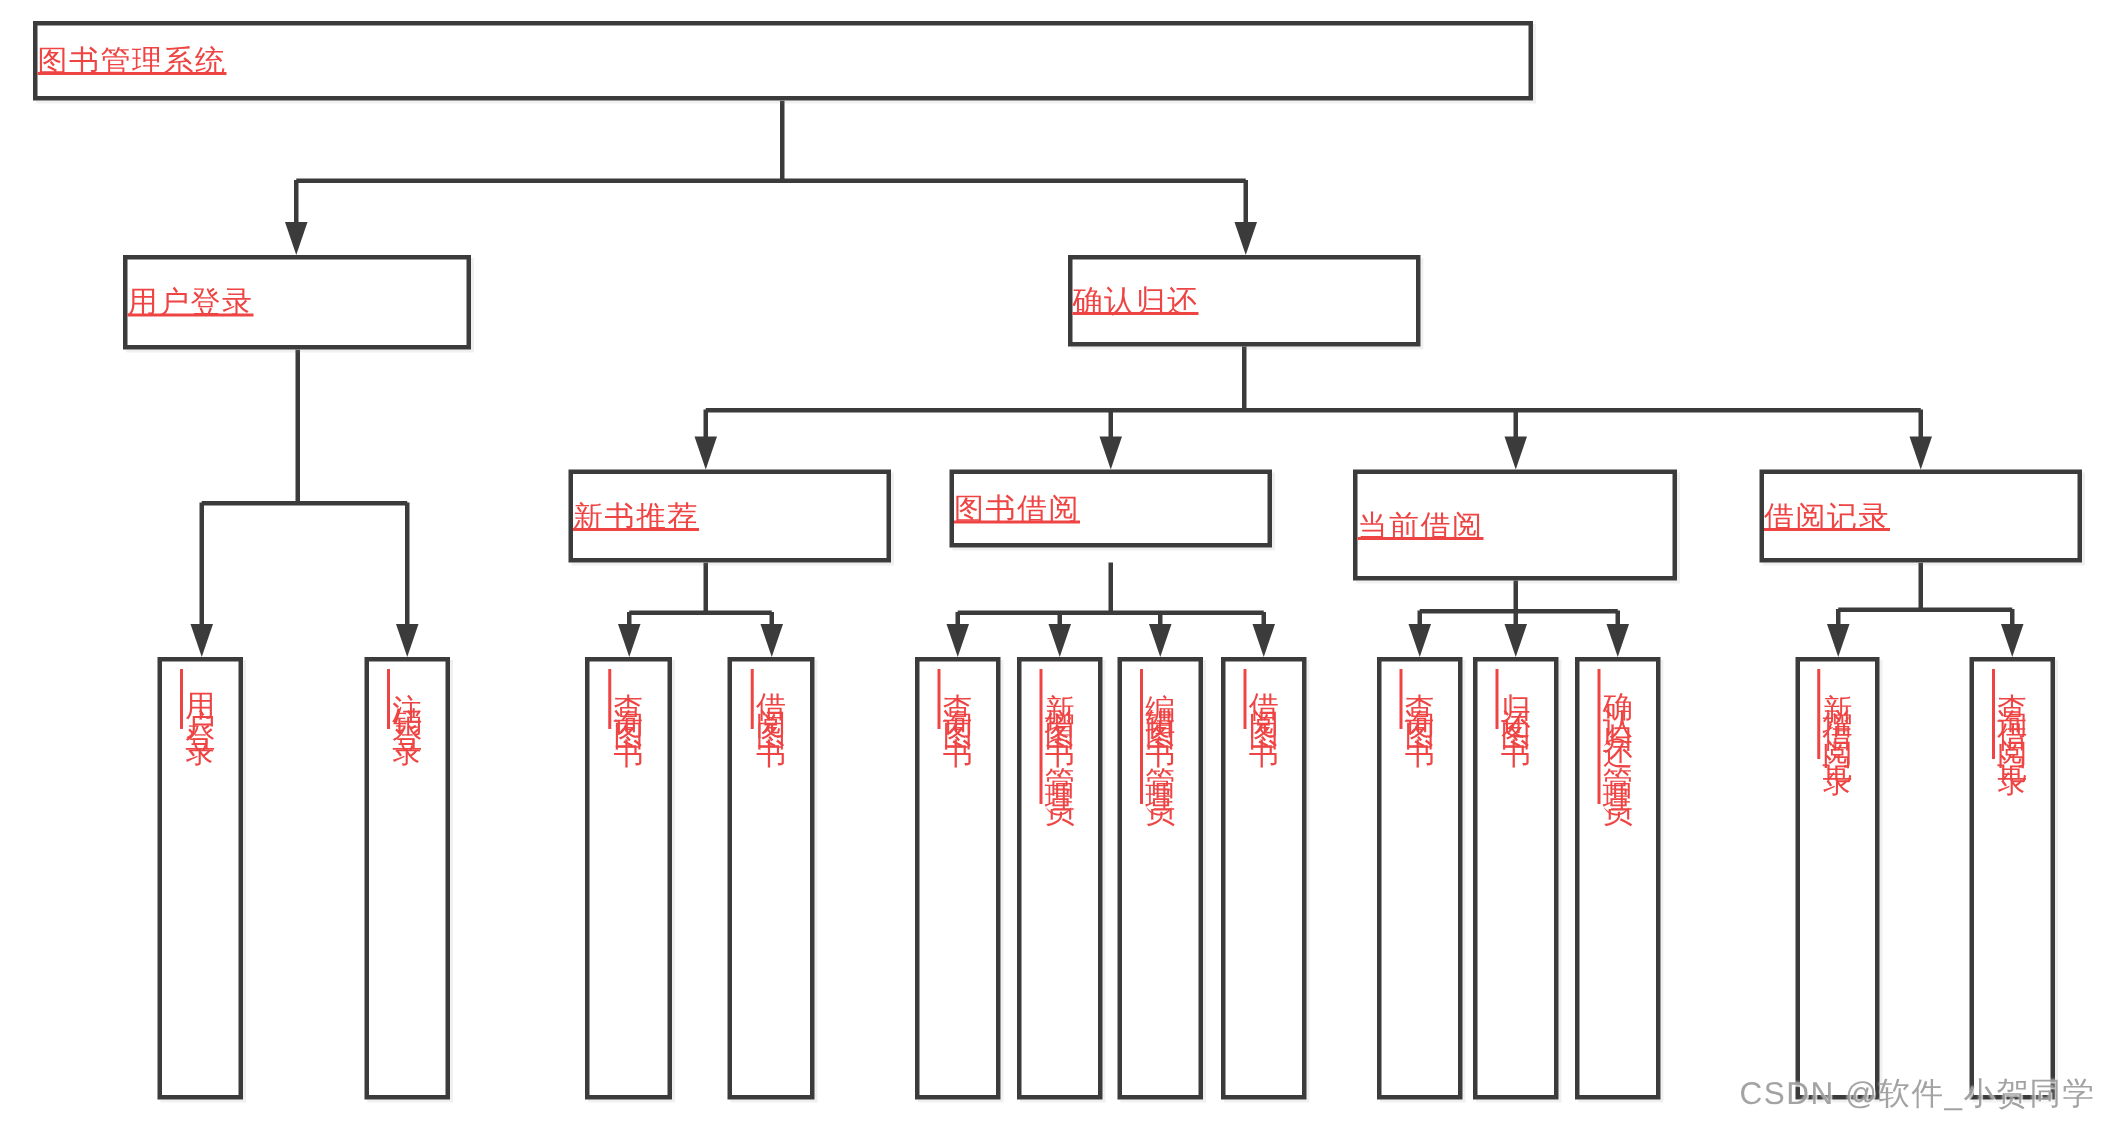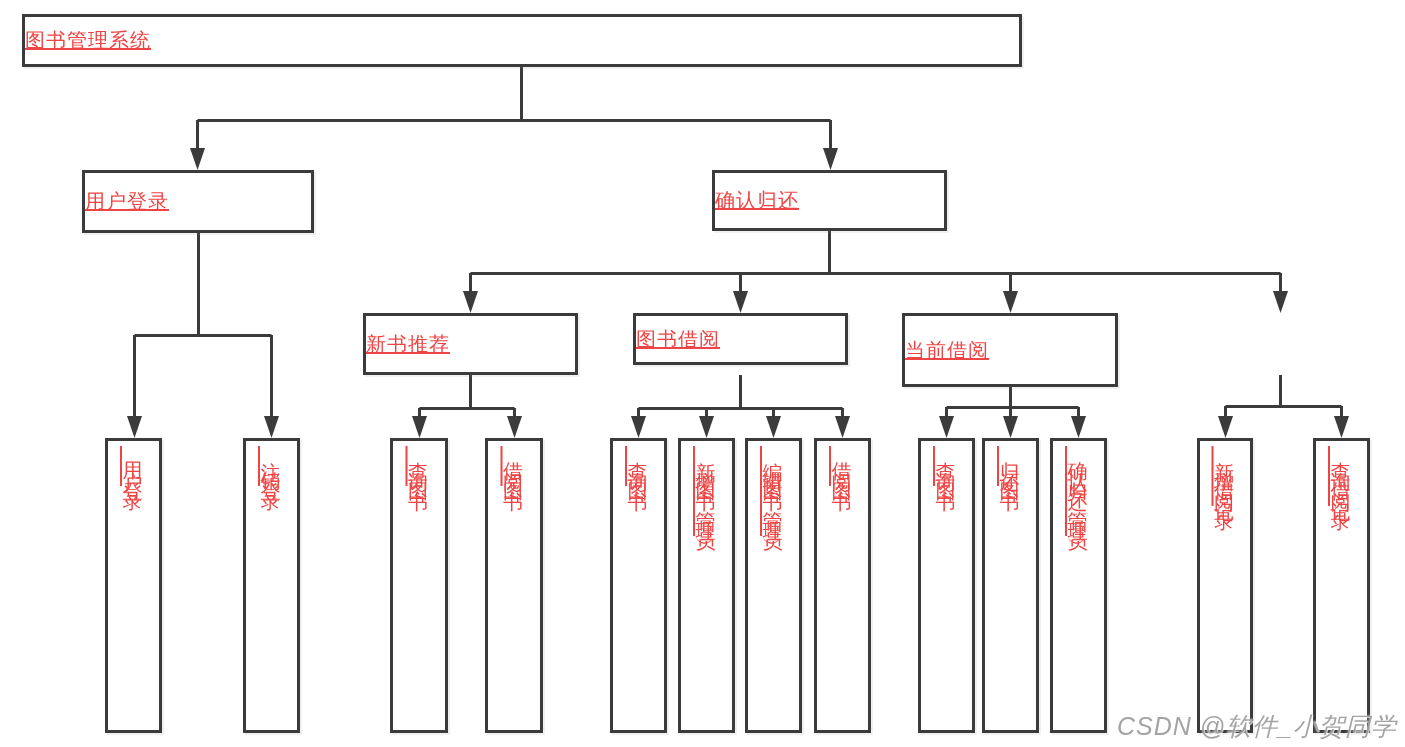--- a/index.html
+++ b/index.html
@@ -41,26 +41,25 @@
   .vbox .lbl {
     letter-spacing: 10px;
     position: relative;
     top: 5px;
     white-space: nowrap;
   }
   .watermark {
     position: absolute;
     right: 8px;
     bottom: 4px;
-    font-size: 25px;
+    font-size: 21px;
     color: rgba(150,150,150,0.88);
     text-shadow: 0 0 2px #ffffff, 1px 1px 0 rgba(255,255,255,0.6);
     letter-spacing: 1px;
     pointer-events: none;
-    font-style: italic;
   }
 </style>
 </head>
 <body>
 
 <div class="canvas">
 
   <svg class="connectors" viewBox="0 0 1405 747" fill="none" stroke="#3b3b3b" stroke-width="3">
 
     <g>
@@ -141,29 +140,32 @@
     <span>图书管理系统</span>
   </div>
 
   <div class="box hbox" style="left:82px;top:170px;width:232px;height:63px">
     <span>用户登录</span>
   </div>
   <div class="box hbox" style="left:712px;top:170px;width:235px;height:61px">
     <span>确认归还</span>
   </div>
 
-  <div class="box hbox" style="left:363px;top:313px;width:215px;height:62px">
+  <div class="box hbox" style="left:379px;top:313px;width:215px;height:62px">
     <span>新书推荐</span>
   </div>
   <div class="box hbox" style="left:633px;top:313px;width:215px;height:52px">
     <span>图书借阅</span>
   </div>
   <div class="box hbox" style="left:902px;top:313px;width:216px;height:74px">
     <span>当前借阅</span>
   </div>
+  <div class="box hbox" style="left:1173px;top:313px;width:215px;height:62px">
+    <span>借阅记录</span>
+  </div>
 
   <div class="box vbox" style="left:105px;top:438px;width:57px;height:295px">
     <span class="lbl">用户登录</span>
   </div>
   <div class="box vbox" style="left:243px;top:438px;width:57px;height:295px">
     <span class="lbl">注销登录</span>
   </div>
 
   <div class="box vbox" style="left:390px;top:438px;width:58px;height:295px">
     <span class="lbl">查询图书</span>

